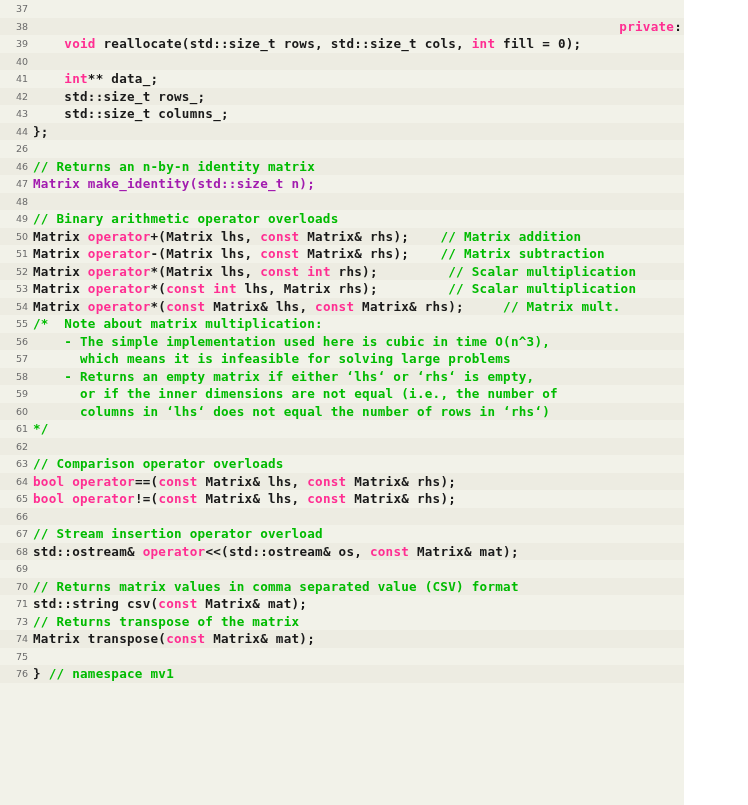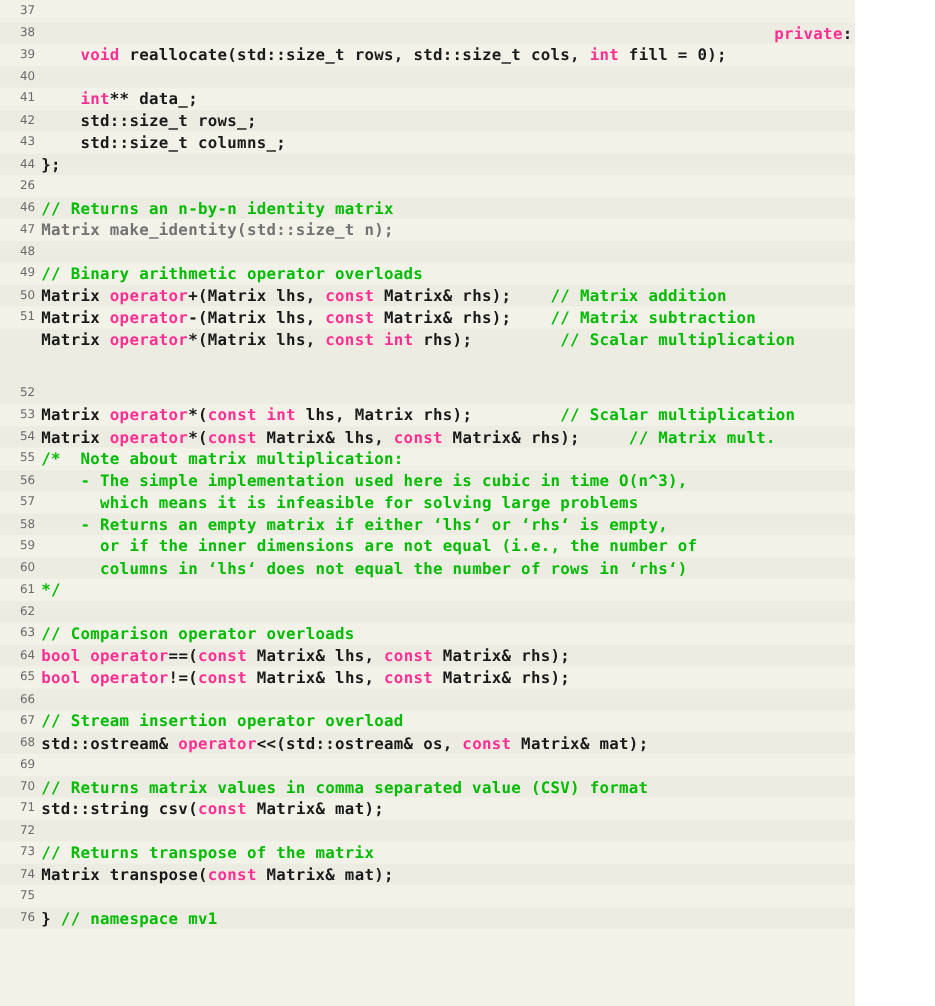--- a/index.html
+++ b/index.html
@@ -94,40 +94,40 @@
     <div class="code-line">
       <div class="gutter" style="color: rgb(107, 107, 107);">26</div>
       <div class="src" style="color: rgb(26, 26, 26);">&nbsp;</div>
     </div>
     <div class="code-line alt">
       <div class="gutter" style="color: rgb(107, 107, 107);">46</div>
       <div class="src" style="color: rgb(26, 26, 26);"><span class="cm" style="color: rgb(0, 187, 0);">// Returns an n-by-n identity matrix</span></div>
     </div>
     <div class="code-line">
       <div class="gutter" style="color: rgb(107, 107, 107);">47</div>
-      <div class="src" style="color: rgb(26, 26, 26);"><span class="pl" style="color: #737373;">Matrix make_identity(std::size_t n);</span></div>
+      <div class="src" style="color: rgb(26, 26, 26);"><span class="pl" style="color: #a21caf;">Matrix make_identity(std::size_t n);</span></div>
     </div>
     <div class="code-line alt">
       <div class="gutter" style="color: rgb(107, 107, 107);">48</div>
       <div class="src" style="color: rgb(26, 26, 26);">&nbsp;</div>
     </div>
     <div class="code-line">
       <div class="gutter" style="color: rgb(107, 107, 107);">49</div>
       <div class="src" style="color: rgb(26, 26, 26);"><span class="cm" style="color: rgb(0, 187, 0);">// Binary arithmetic operator overloads</span></div>
     </div>
     <div class="code-line alt">
       <div class="gutter" style="color: rgb(107, 107, 107);">50</div>
       <div class="src" style="color: rgb(26, 26, 26);"><span class="pl" style="color: rgb(26, 26, 26);">Matrix </span><span class="k" style="color: rgb(255, 46, 146);">operator</span><span class="pl" style="color: rgb(26, 26, 26);">+(Matrix lhs, </span><span class="k" style="color: rgb(255, 46, 146);">const</span><span class="pl" style="color: rgb(26, 26, 26);"> Matrix&amp; rhs);    </span><span class="cm" style="color: rgb(0, 187, 0);">// Matrix addition</span></div>
     </div>
     <div class="code-line">
       <div class="gutter" style="color: rgb(107, 107, 107);">51</div>
       <div class="src" style="color: rgb(26, 26, 26);"><span class="pl" style="color: rgb(26, 26, 26);">Matrix </span><span class="k" style="color: rgb(255, 46, 146);">operator</span><span class="pl" style="color: rgb(26, 26, 26);">-(Matrix lhs, </span><span class="k" style="color: rgb(255, 46, 146);">const</span><span class="pl" style="color: rgb(26, 26, 26);"> Matrix&amp; rhs);    </span><span class="cm" style="color: rgb(0, 187, 0);">// Matrix subtraction</span></div>
     </div>
     <div class="code-line alt">
-      <div class="gutter" style="color: rgb(107, 107, 107); margin-top: 43px;">52</div>
+      <div class="gutter" style="color: rgb(107, 107, 107);">52</div>
       <div class="src" style="color: rgb(26, 26, 26);"><span class="pl" style="color: rgb(26, 26, 26);">Matrix </span><span class="k" style="color: rgb(255, 46, 146);">operator</span><span class="pl" style="color: rgb(26, 26, 26);">*(Matrix lhs, </span><span class="k" style="color: rgb(255, 46, 146);">const</span><span class="pl" style="color: rgb(26, 26, 26);"> </span><span class="k" style="color: rgb(255, 46, 146);">int</span><span class="pl" style="color: rgb(26, 26, 26);"> rhs);         </span><span class="cm" style="color: rgb(0, 187, 0);">// Scalar multiplication</span></div>
     </div>
     <div class="code-line">
       <div class="gutter" style="color: rgb(107, 107, 107);">53</div>
       <div class="src" style="color: rgb(26, 26, 26);"><span class="pl" style="color: rgb(26, 26, 26);">Matrix </span><span class="k" style="color: rgb(255, 46, 146);">operator</span><span class="pl" style="color: rgb(26, 26, 26);">*(</span><span class="k" style="color: rgb(255, 46, 146);">const</span><span class="pl" style="color: rgb(26, 26, 26);"> </span><span class="k" style="color: rgb(255, 46, 146);">int</span><span class="pl" style="color: rgb(26, 26, 26);"> lhs, Matrix rhs);         </span><span class="cm" style="color: rgb(0, 187, 0);">// Scalar multiplication</span></div>
     </div>
     <div class="code-line alt">
       <div class="gutter" style="color: rgb(107, 107, 107);">54</div>
       <div class="src" style="color: rgb(26, 26, 26);"><span class="pl" style="color: rgb(26, 26, 26);">Matrix </span><span class="k" style="color: rgb(255, 46, 146);">operator</span><span class="pl" style="color: rgb(26, 26, 26);">*(</span><span class="k" style="color: rgb(255, 46, 146);">const</span><span class="pl" style="color: rgb(26, 26, 26);"> Matrix&amp; lhs, </span><span class="k" style="color: rgb(255, 46, 146);">const</span><span class="pl" style="color: rgb(26, 26, 26);"> Matrix&amp; rhs);     </span><span class="cm" style="color: rgb(0, 187, 0);">// Matrix mult.</span></div>
     </div>
@@ -191,24 +191,20 @@
       <div class="gutter" style="color: rgb(107, 107, 107);">69</div>
       <div class="src" style="color: rgb(26, 26, 26);">&nbsp;</div>
     </div>
     <div class="code-line alt">
       <div class="gutter" style="color: rgb(107, 107, 107);">70</div>
       <div class="src" style="color: rgb(26, 26, 26);"><span class="cm" style="color: rgb(0, 187, 0);">// Returns matrix values in comma separated value (CSV) format</span></div>
     </div>
     <div class="code-line">
       <div class="gutter" style="color: rgb(107, 107, 107);">71</div>
       <div class="src" style="color: rgb(26, 26, 26);"><span class="pl" style="color: rgb(26, 26, 26);">std::string csv(</span><span class="k" style="color: rgb(255, 46, 146);">const</span><span class="pl" style="color: rgb(26, 26, 26);"> Matrix&amp; mat);</span></div>
-    </div>
-    <div class="code-line alt">
-      <div class="gutter" style="color: rgb(107, 107, 107);">72</div>
-      <div class="src" style="color: rgb(26, 26, 26);">&nbsp;</div>
     </div>
     <div class="code-line">
       <div class="gutter" style="color: rgb(107, 107, 107);">73</div>
       <div class="src" style="color: rgb(26, 26, 26);"><span class="cm" style="color: rgb(0, 187, 0);">// Returns transpose of the matrix</span></div>
     </div>
     <div class="code-line alt">
       <div class="gutter" style="color: rgb(107, 107, 107);">74</div>
       <div class="src" style="color: rgb(26, 26, 26);"><span class="pl" style="color: rgb(26, 26, 26);">Matrix transpose(</span><span class="k" style="color: rgb(255, 46, 146);">const</span><span class="pl" style="color: rgb(26, 26, 26);"> Matrix&amp; mat);</span></div>
     </div>
     <div class="code-line">

